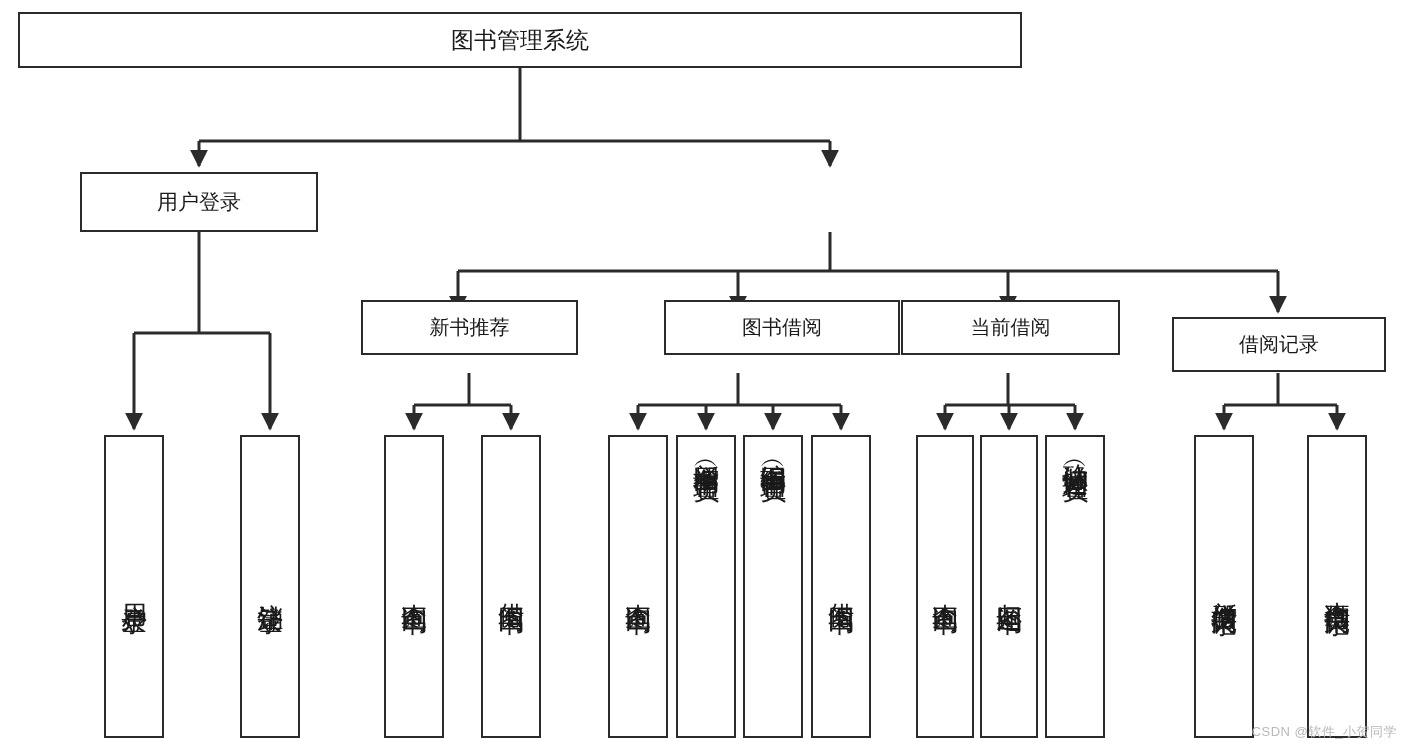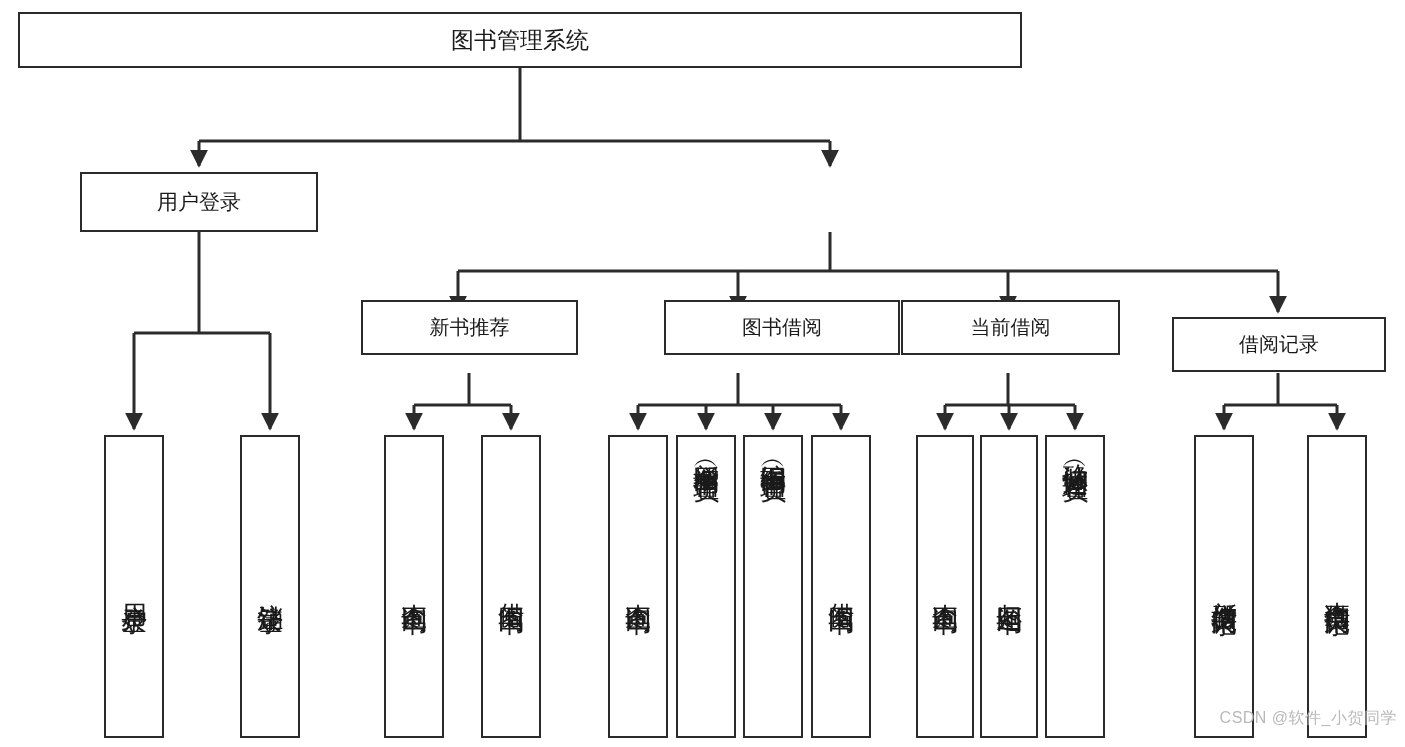--- a/index.html
+++ b/index.html
@@ -88,22 +88,22 @@
   #l-bo-borrow   { left: 811px;  width: 60px; }
   #l-cu-query    { left: 916px;  width: 58px; }
   #l-cu-return   { left: 980px;  width: 58px; }
   #l-cu-confirm  { left: 1045px; width: 60px; }
   #l-rc-add      { left: 1194px; width: 60px; }
   #l-rc-query    { left: 1307px; width: 60px; }
 
   #watermark {
     position: absolute;
     right: 8px;
-    bottom: 18px;
-    font-size: 16px;
+    bottom: 6px;
+    font-size: 13px;
     color: #b9b9b9;
     letter-spacing: 0.5px;
     white-space: nowrap;
   }
 </style>
 </head>
 <body>
 
 <div id="canvas">
 

